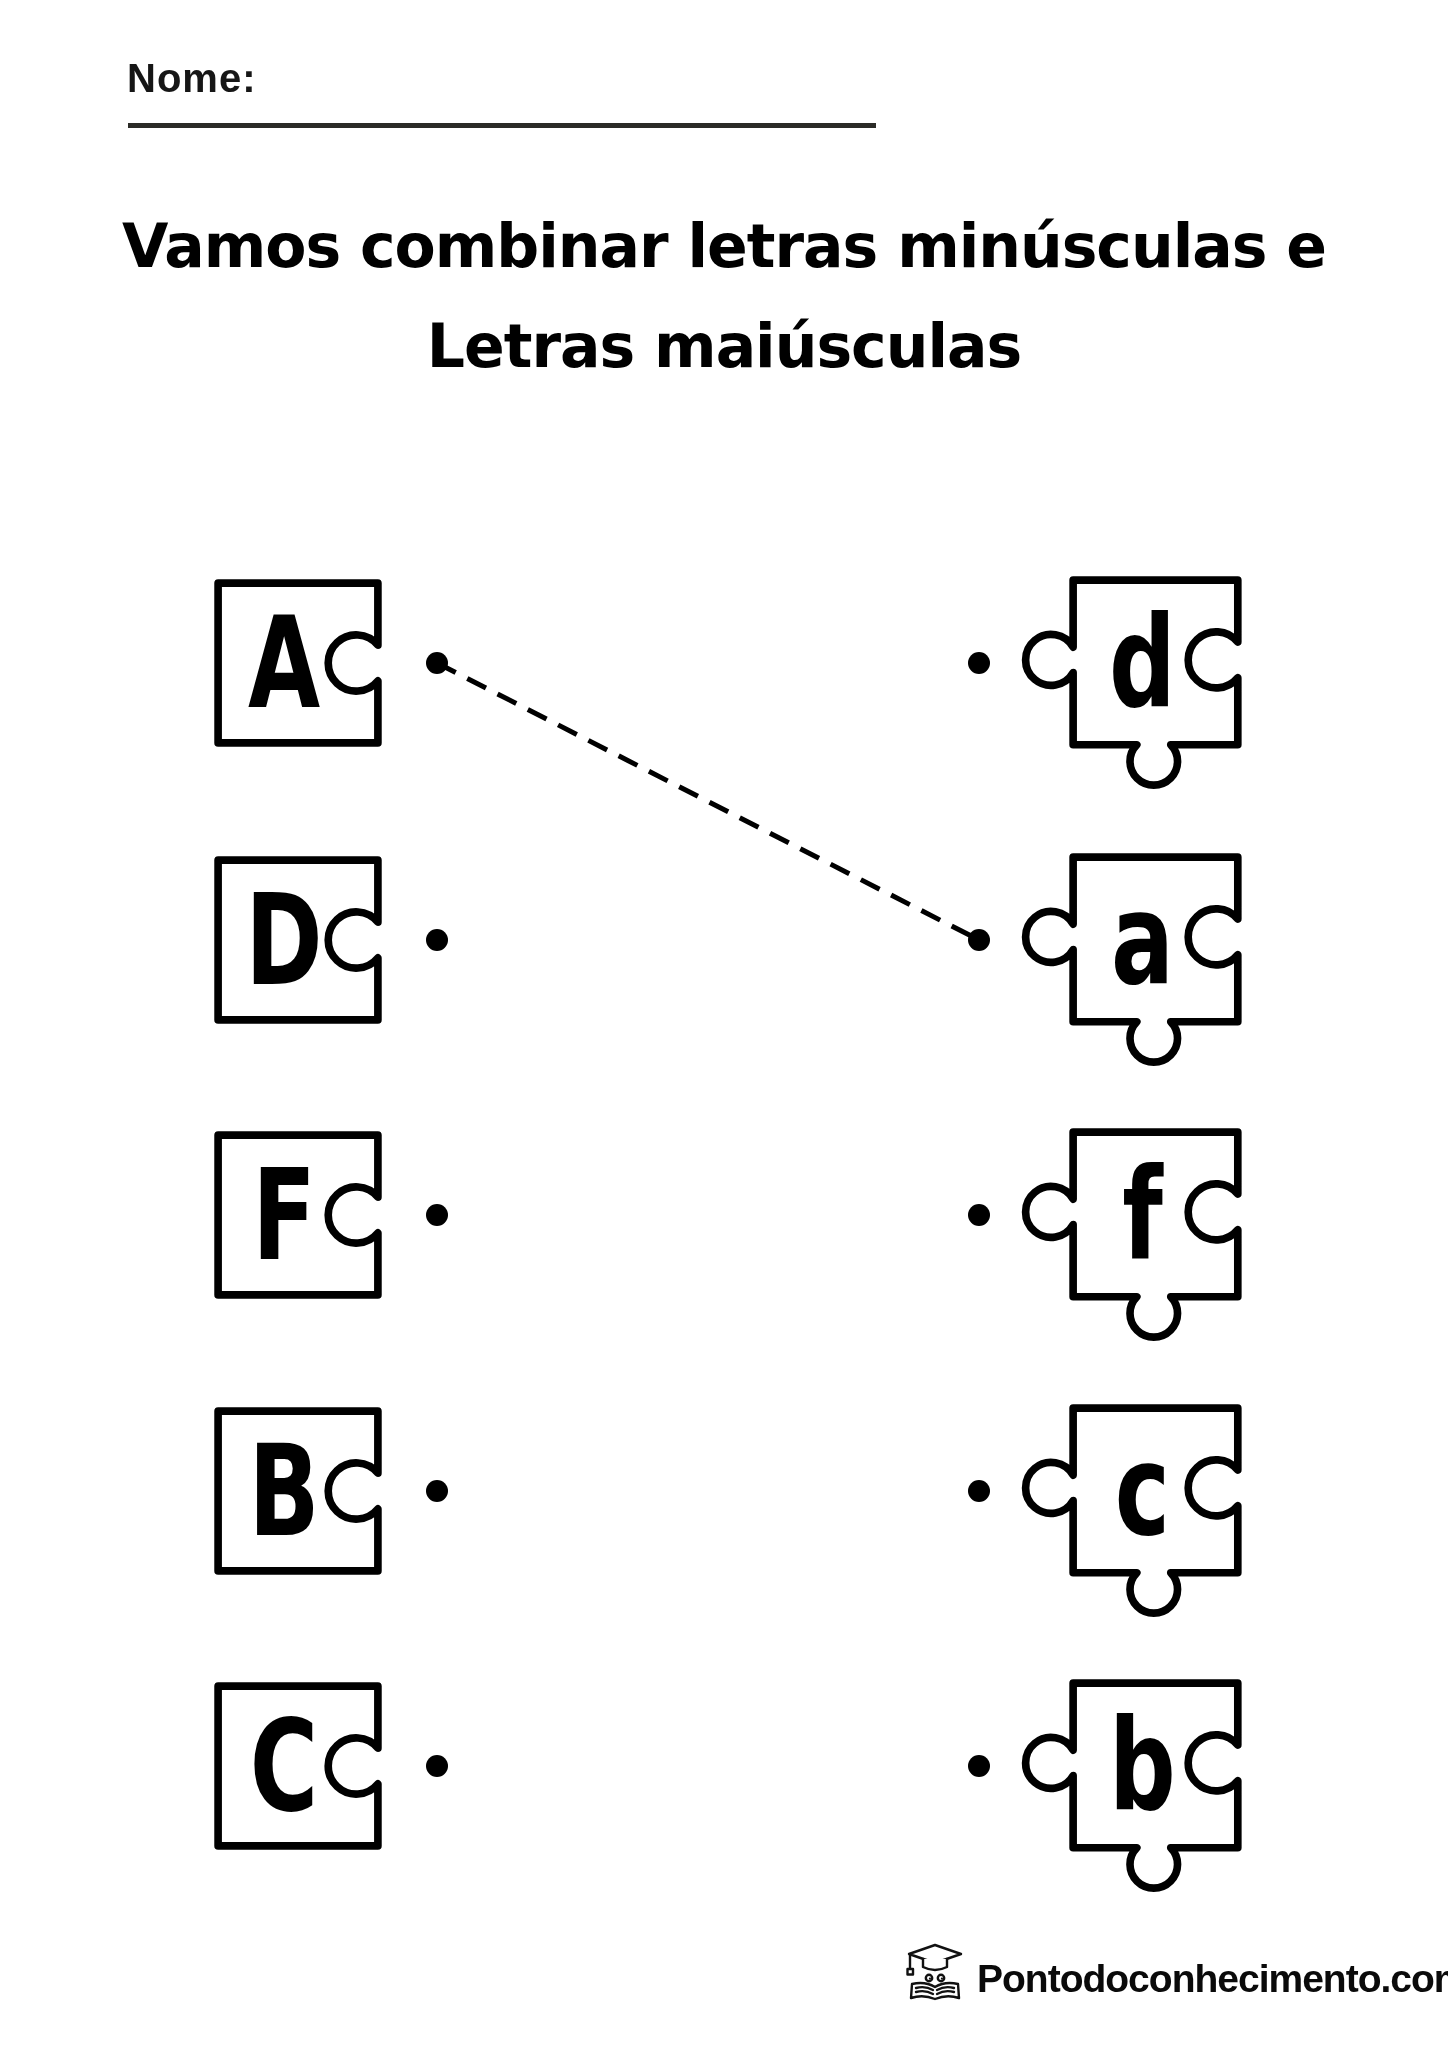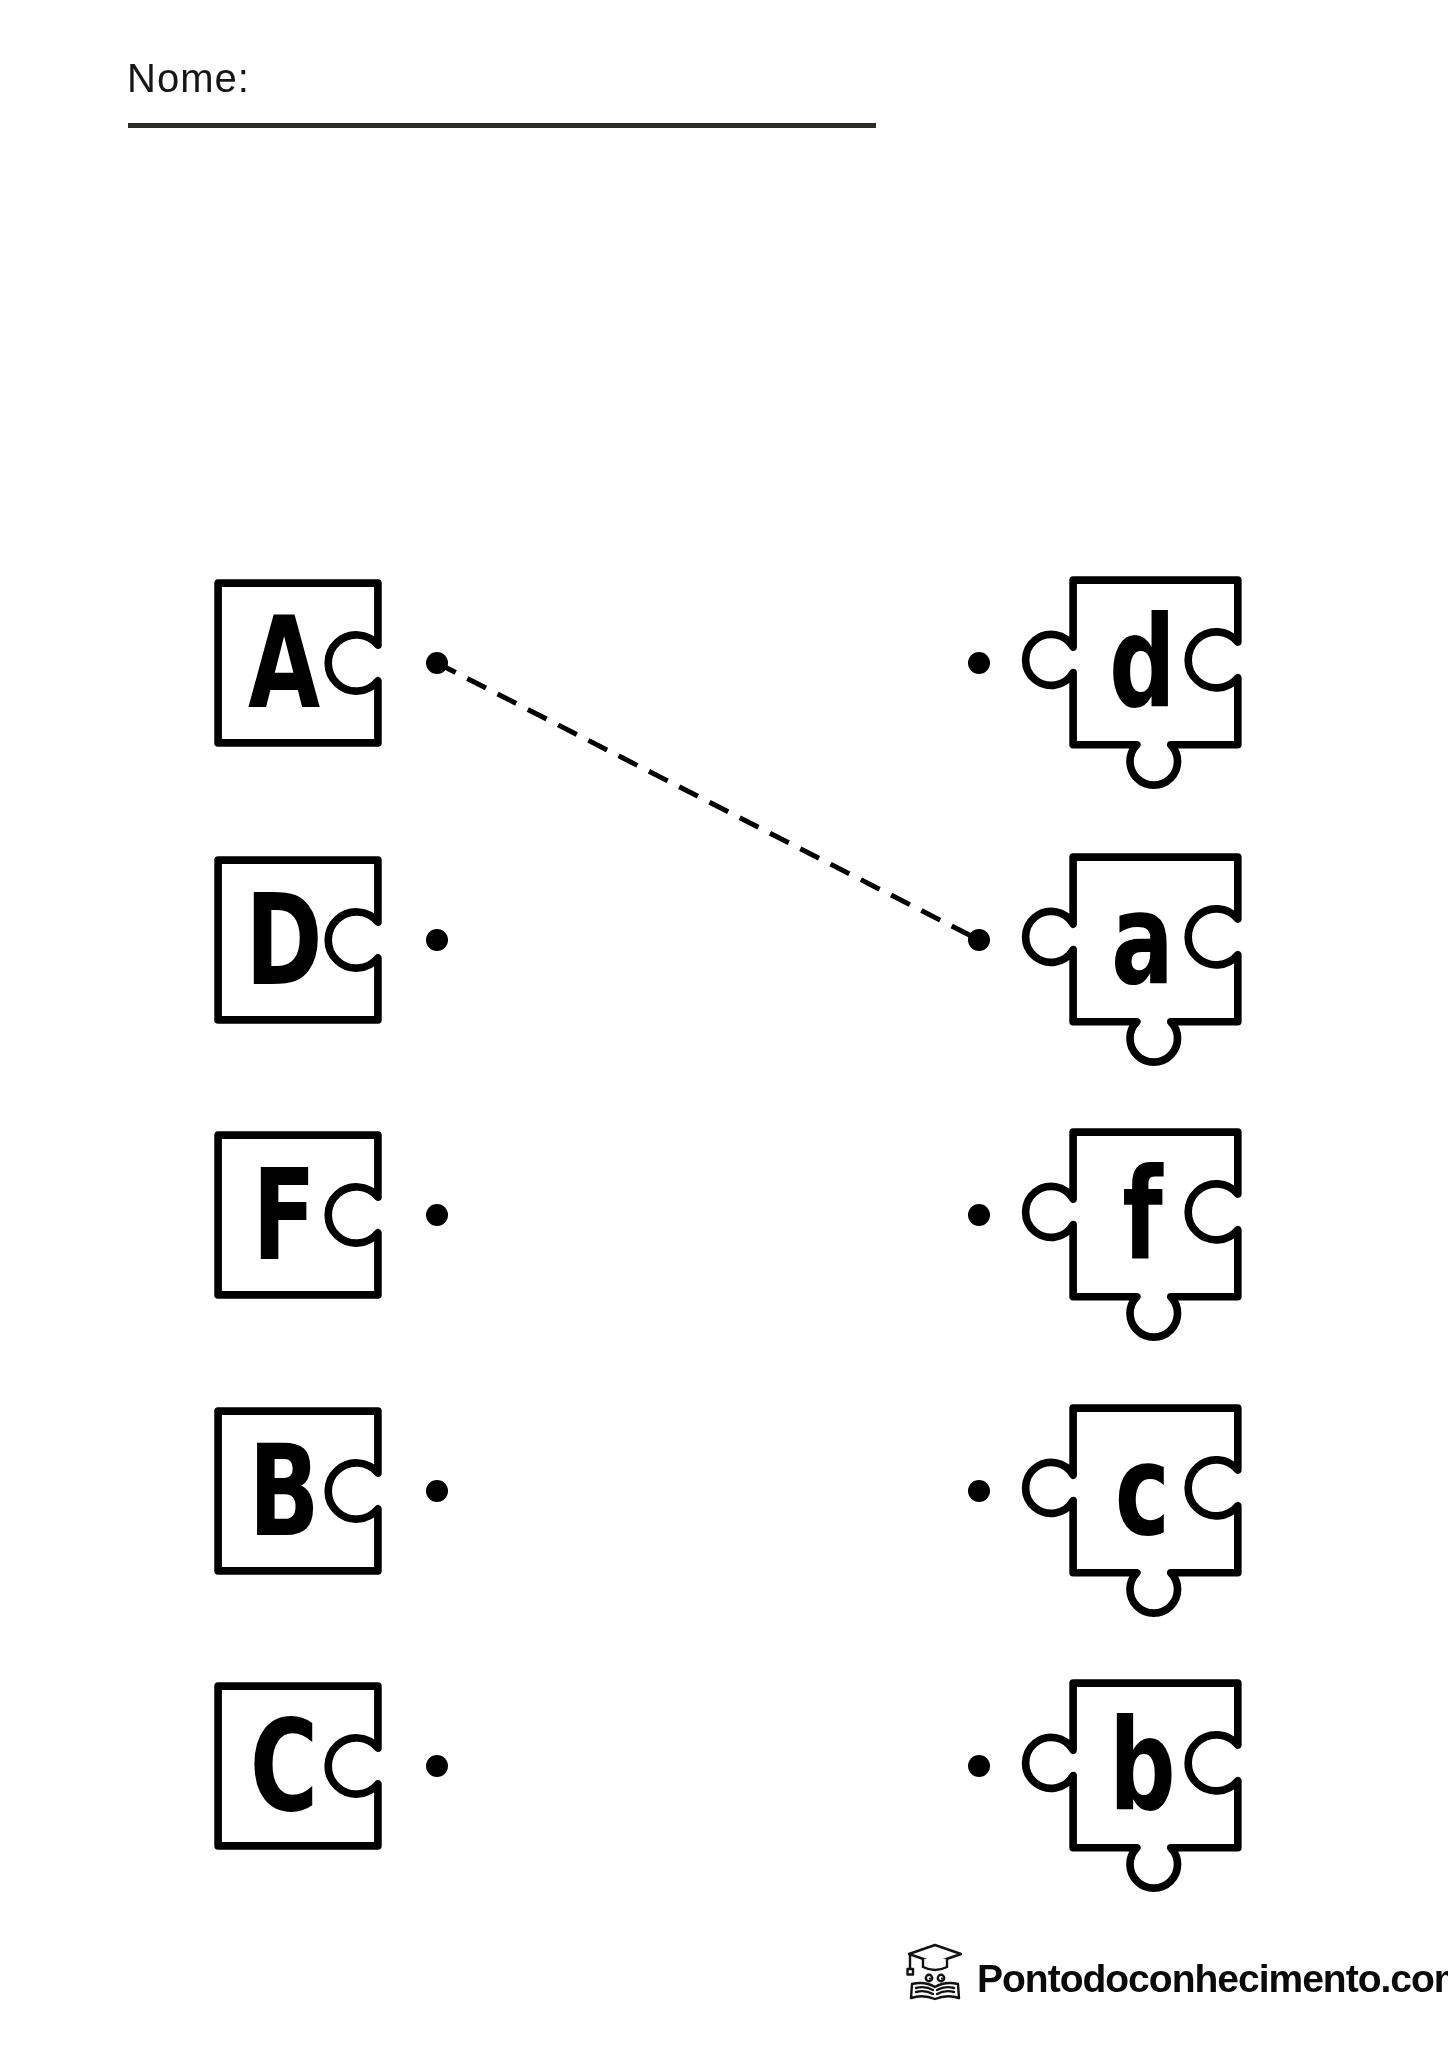--- a/index.html
+++ b/index.html
@@ -6,21 +6,21 @@
   .sheet {
     position:relative; width:1448px; height:2048px; margin:0 auto;
     background:#ffffff; overflow:hidden;
     font-family:"DejaVu Sans", sans-serif; color:#000;
   }
 
   
   .name-label {
     position:absolute; left:127px; top:56px;
     font-family:"Liberation Sans", sans-serif;
-    font-size:40px; font-weight:400; letter-spacing:1px; color:#161616;
+    font-size:40px; font-weight:700; letter-spacing:1px; color:#161616;
   }
   .name-line {
     position:absolute; left:128px; top:123px; width:748px; height:5px;
     background:#2b2b27;
   }
 
   
   .title {
     position:absolute; left:0; top:196px; width:100%;
     text-align:center; font-weight:700; font-size:60px;
@@ -53,20 +53,24 @@
   }
 </style>
 </head>
 <body>
 
 <div class="sheet">
 
   <div class="name-label">Nome:</div>
   <div class="name-line"></div>
 
+  <div class="title">
+    <div>Vamos combinar letras minúsculas e</div>
+    <div>Letras maiúsculas</div>
+  </div>
 
   <svg class="connection-svg" width="580" height="310">
     <line x1="17" y1="17" x2="559" y2="294" stroke="#000" stroke-width="5" stroke-dasharray="21 13"></line>
   </svg>
 
   <div class="piece" style="left:213px; top:578px;">
     <svg viewBox="0 0 200 200" width="170" height="170">
       <path d="M6 6 H194 V79 A33 33 0 1 0 194 121 V194 H6 Z" fill="#fff" stroke="#000" stroke-width="9" stroke-linejoin="round"></path>
     </svg>
     <span class="letter letter-left">A</span>

